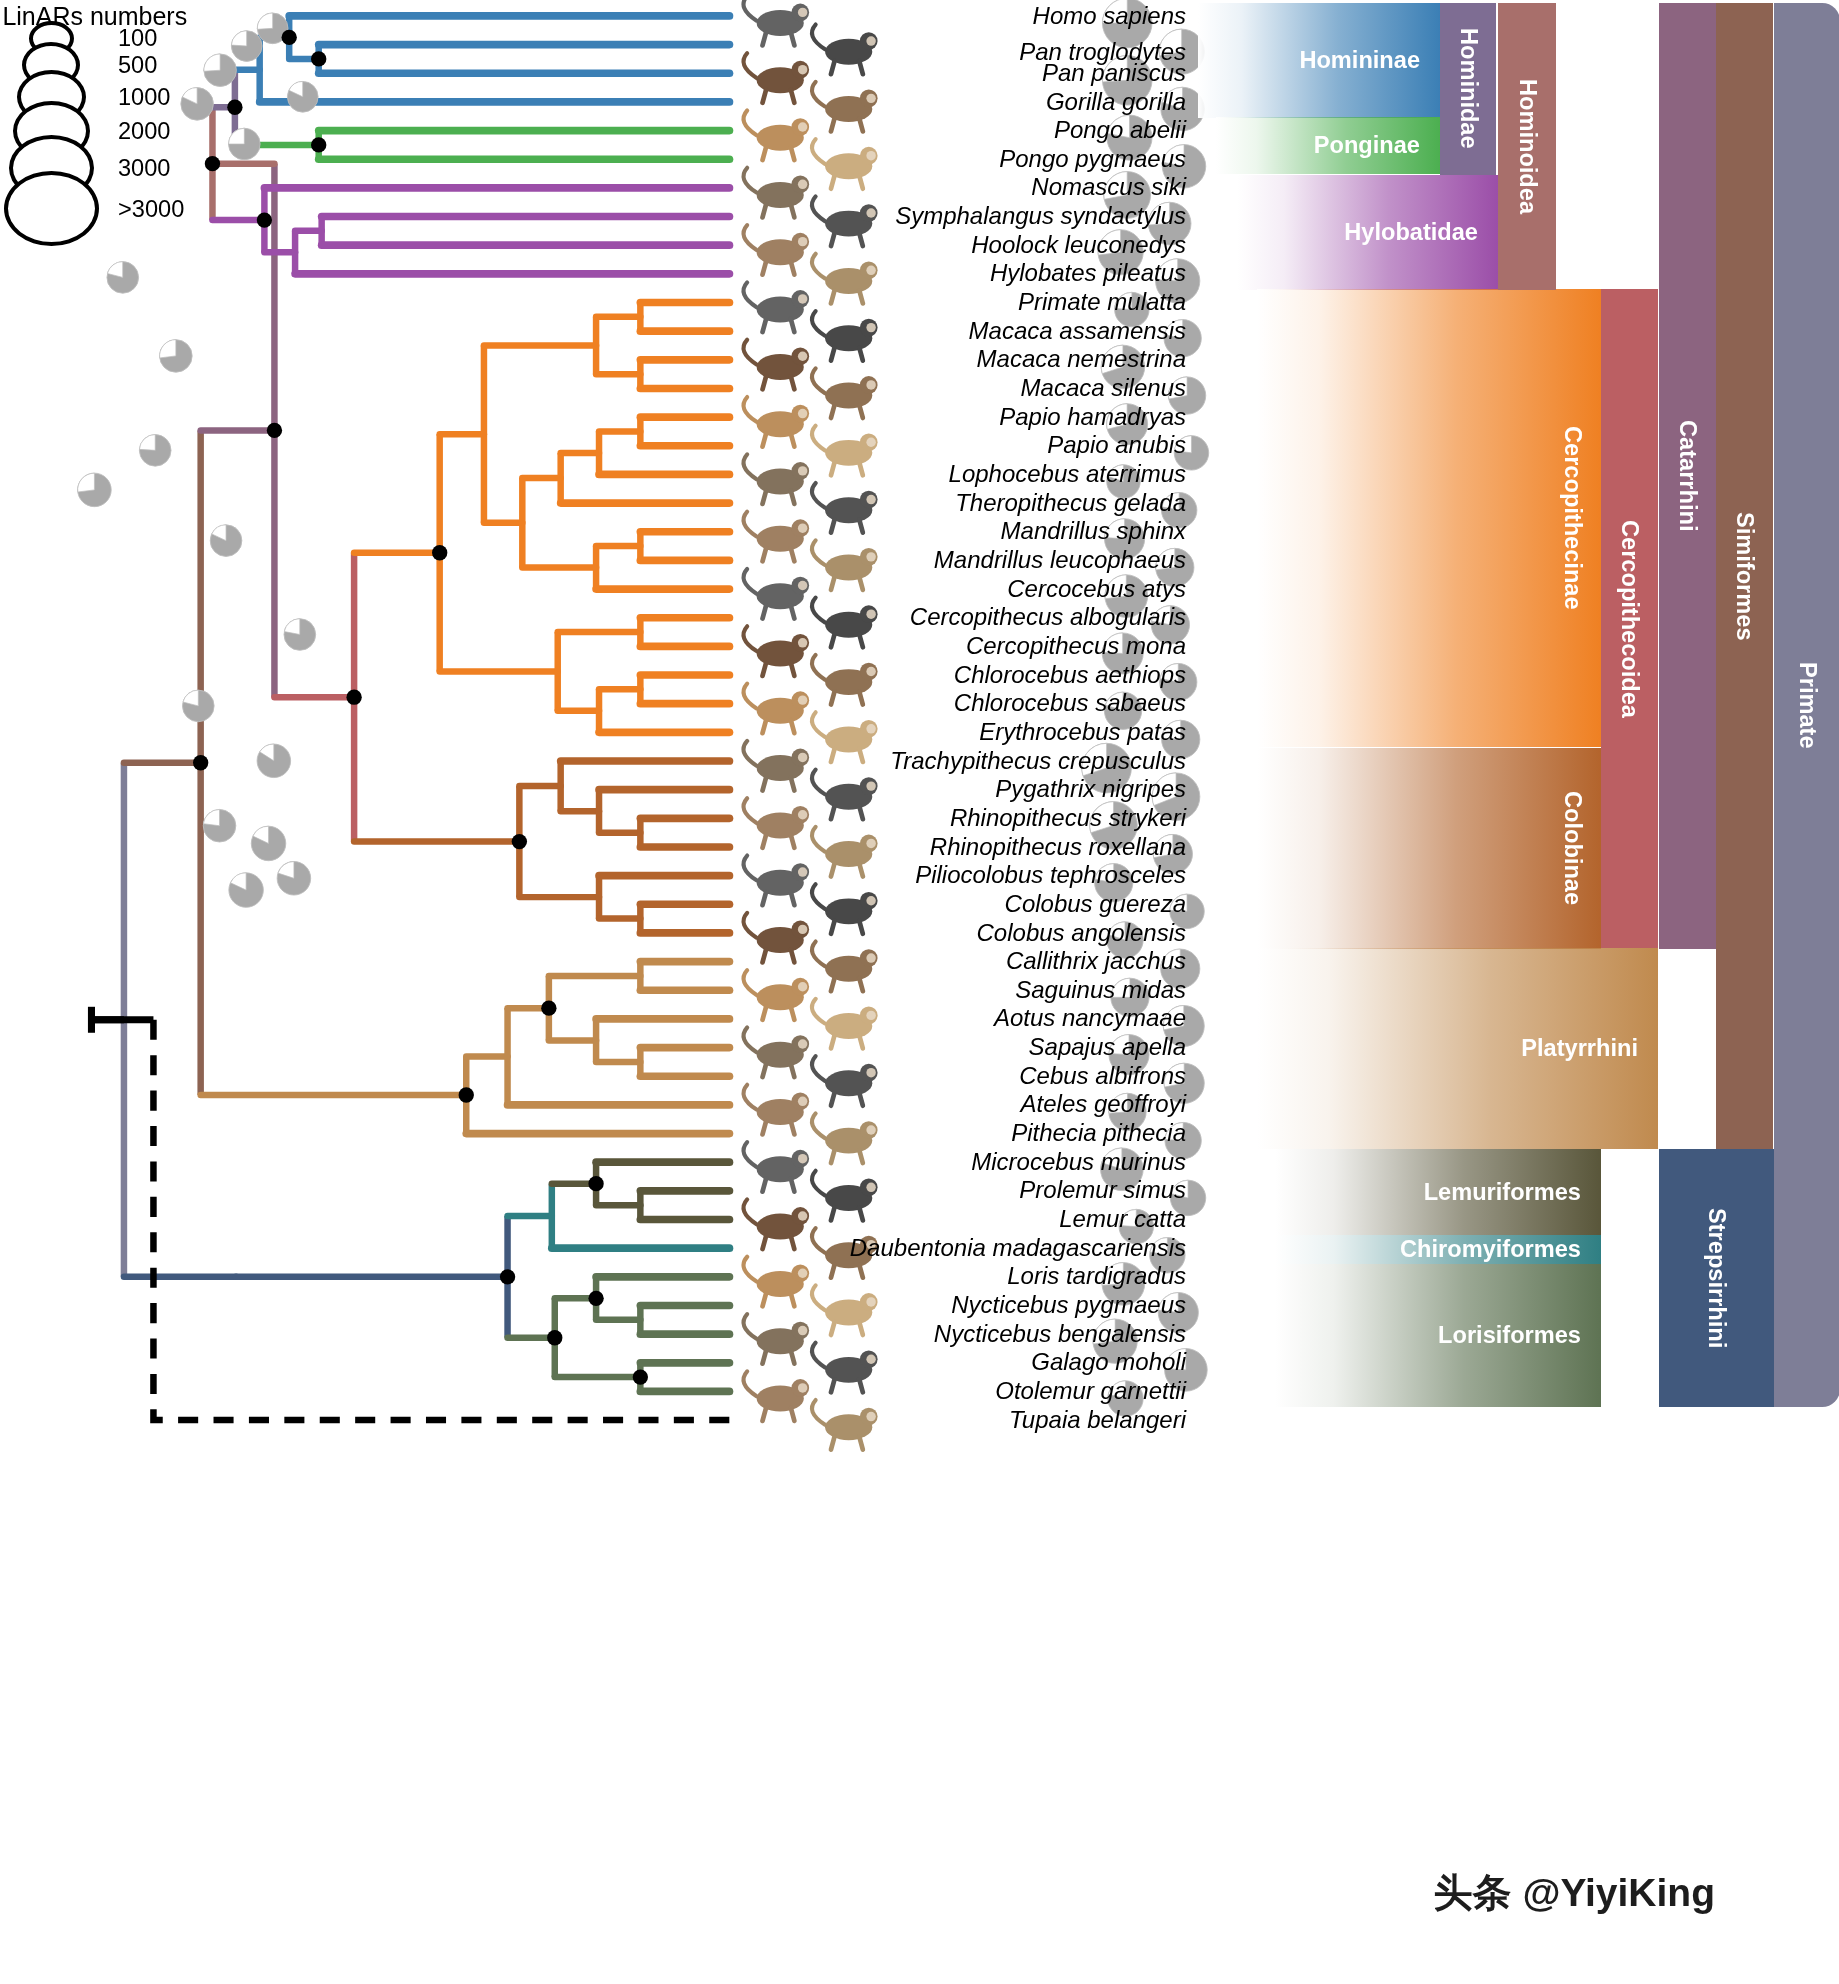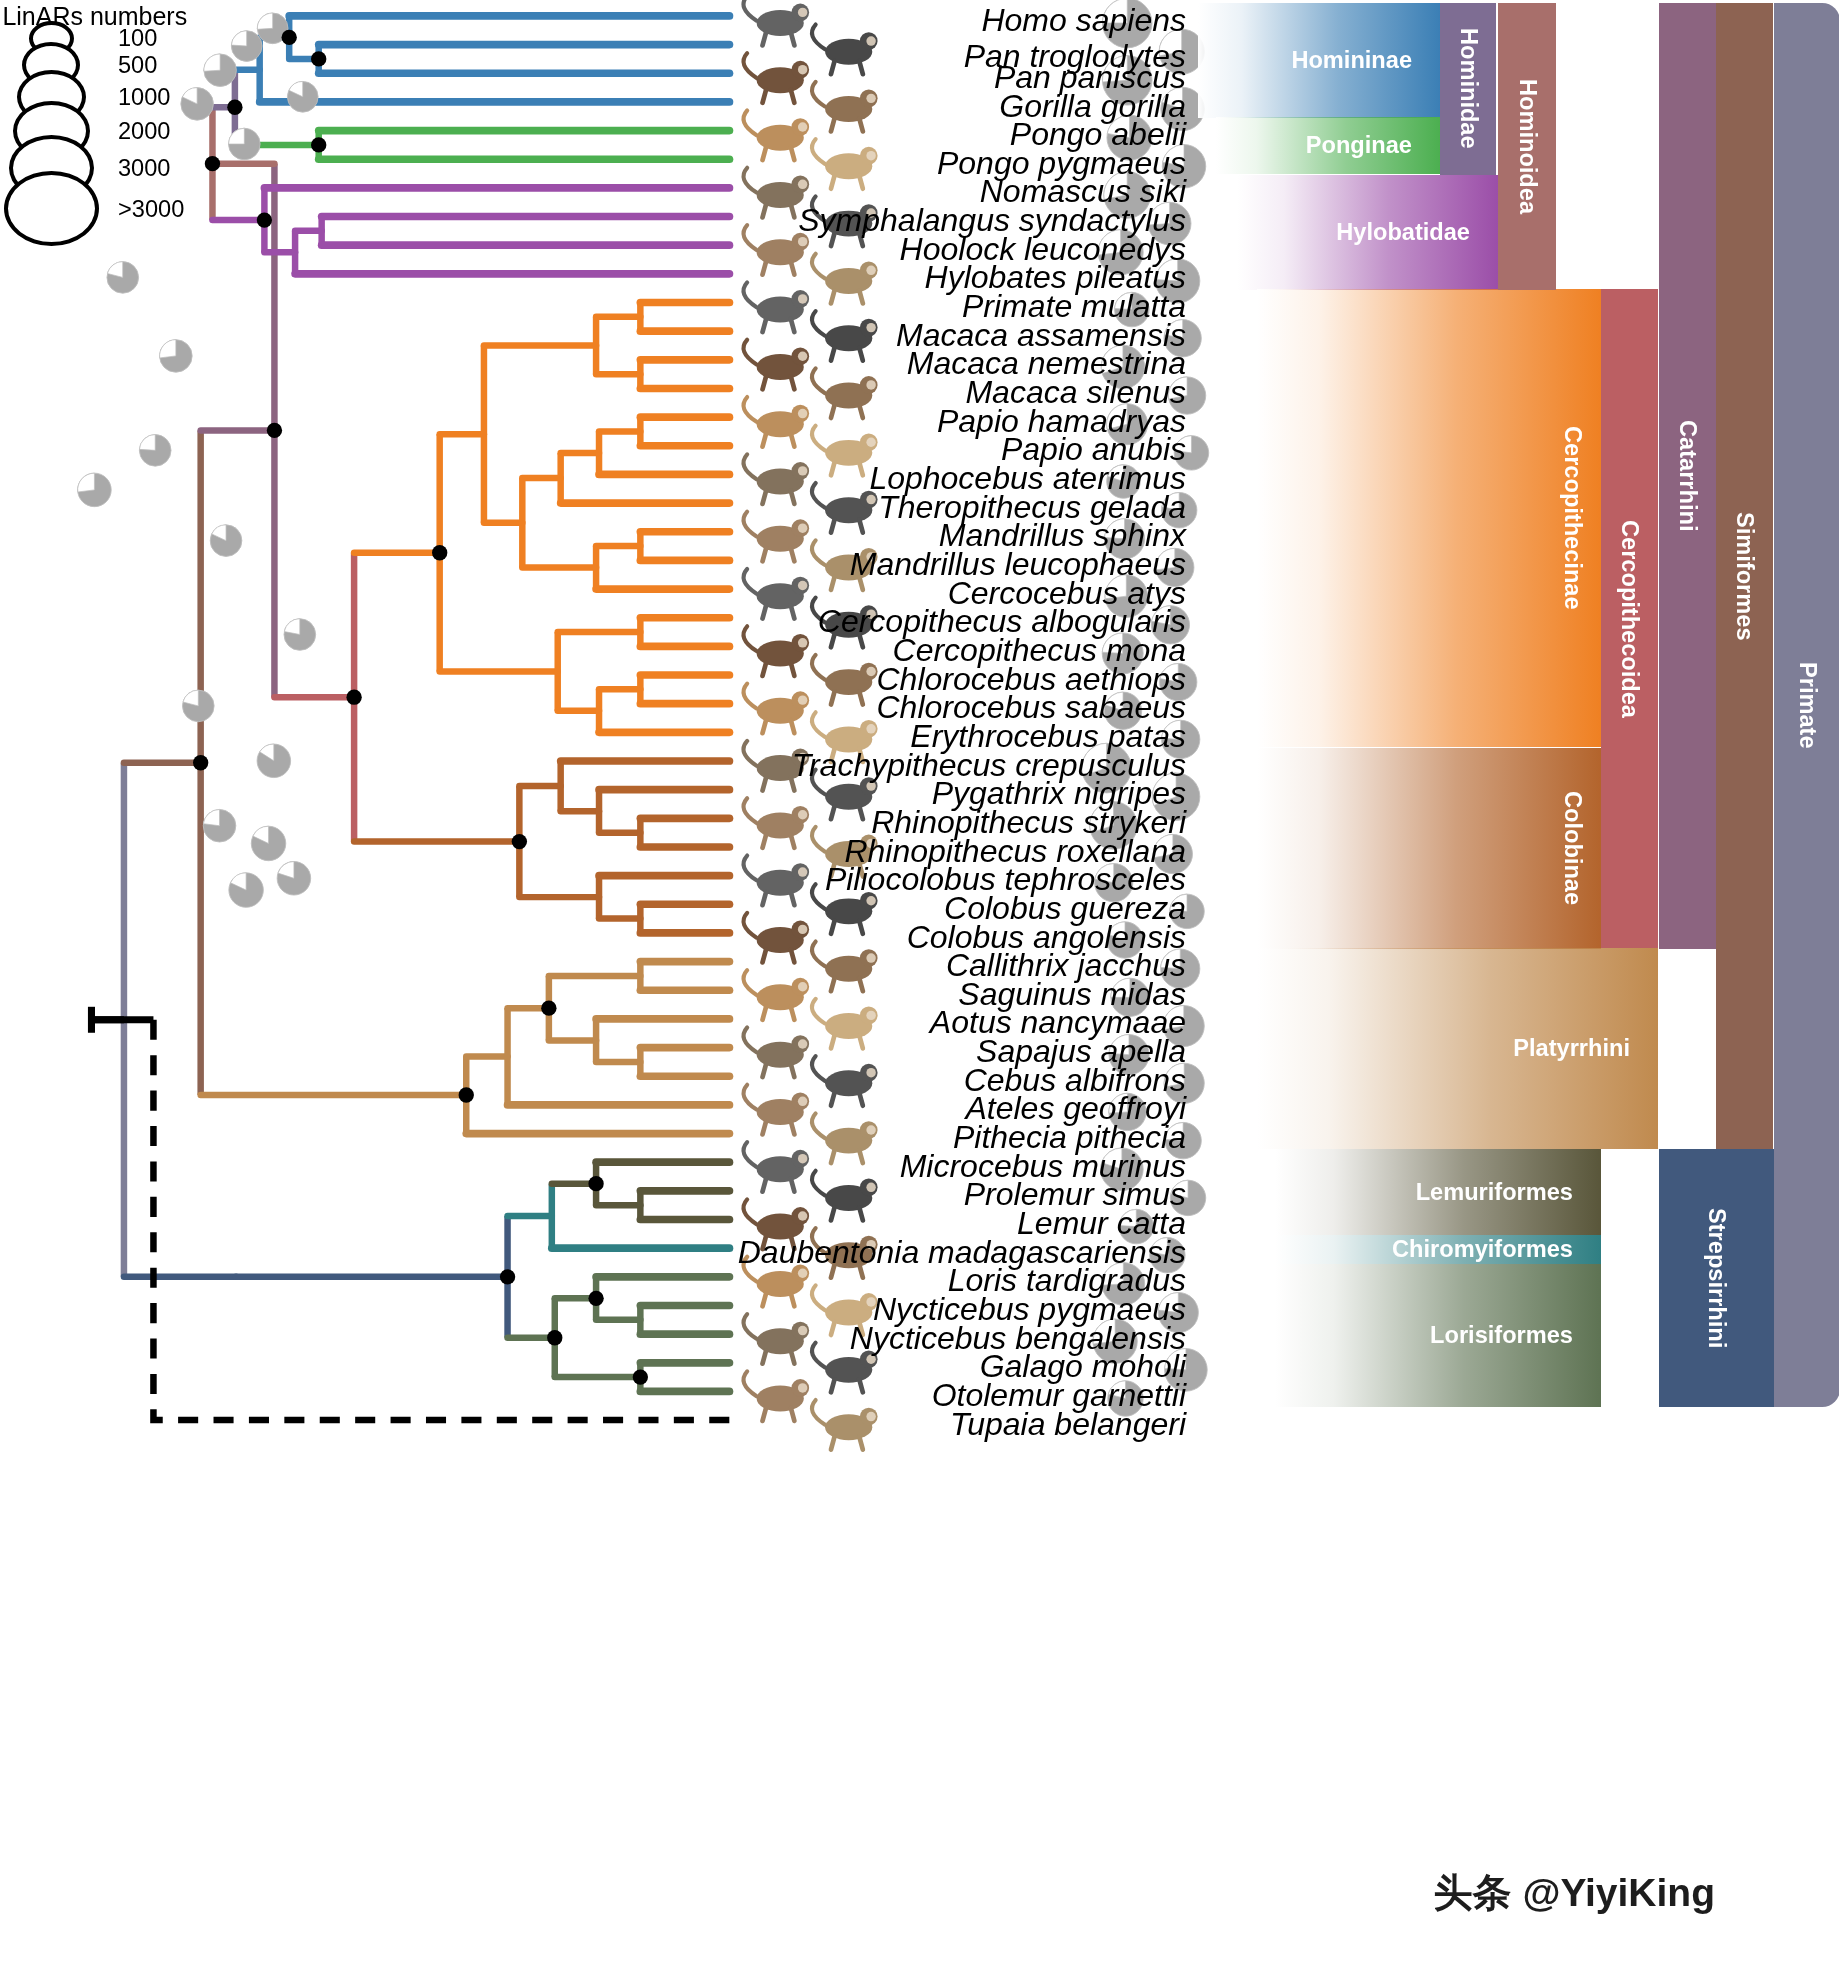--- a/index.html
+++ b/index.html
@@ -24,34 +24,34 @@
   .legend-label {
     position:absolute; font-size:23.6px; color:#000; white-space:nowrap;
     font-family:"Liberation Sans", sans-serif;
   }
 
   
   #tree { position:absolute; left:0; top:0; width:1839px; height:1985px; }
 
   
   .species {
-    position:absolute; right:0; font-style:italic; font-size:32px;
+    position:absolute; right:0; font-style:italic; font-size:24px;
     color:#000; white-space:nowrap; text-align:right; line-height:1;
     font-family:"Liberation Sans", sans-serif;
   }
 
   
   .band {
     position:absolute; display:flex; align-items:center; justify-content:flex-end;
   }
   .band-label {
     color:#ffffff; font-weight:bold; font-size:23.6px; white-space:nowrap;
     font-family:"Liberation Sans", sans-serif;
   }
-  .band-label.horiz { padding-right:28px; }
+  .band-label.horiz { padding-right:20px; }
   .band-vert {
     position:absolute; display:flex; align-items:center; justify-content:center;
   }
   .band-vert .band-label {
     writing-mode:vertical-rl; text-orientation:mixed;
   }
 
   
   #watermark {
     position:absolute; right:124px; bottom:65px;

